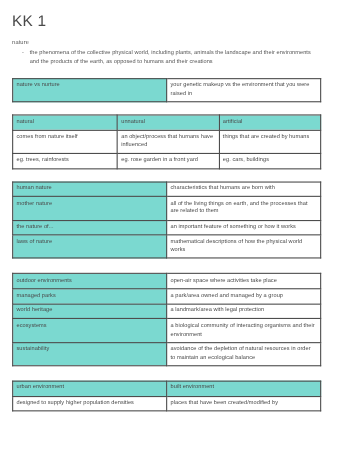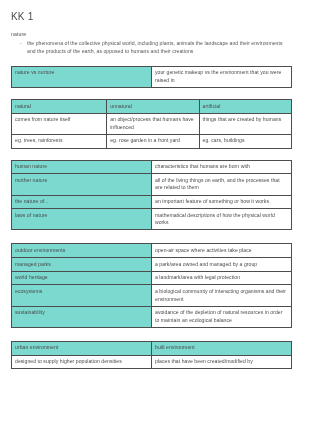--- a/index.html
+++ b/index.html
@@ -18,21 +18,21 @@
   }
   .page {
     position: relative;
     width: 300px;
     height: 425px;
     box-sizing: border-box;
     padding: 11px 9px 0 11px;
     background: #ffffff;
   }
   .doc-title {
-    font-size: 10px;
+    font-size: 14px;
     color: #4a4a4a;
     letter-spacing: 0.2px;
     margin: 0 0 9px 0;
     font-weight: 400;
   }
   .term-heading {
     font-size: 5.2px;
     color: #555;
     margin: 0 0 3px 0;
     font-weight: 400;

